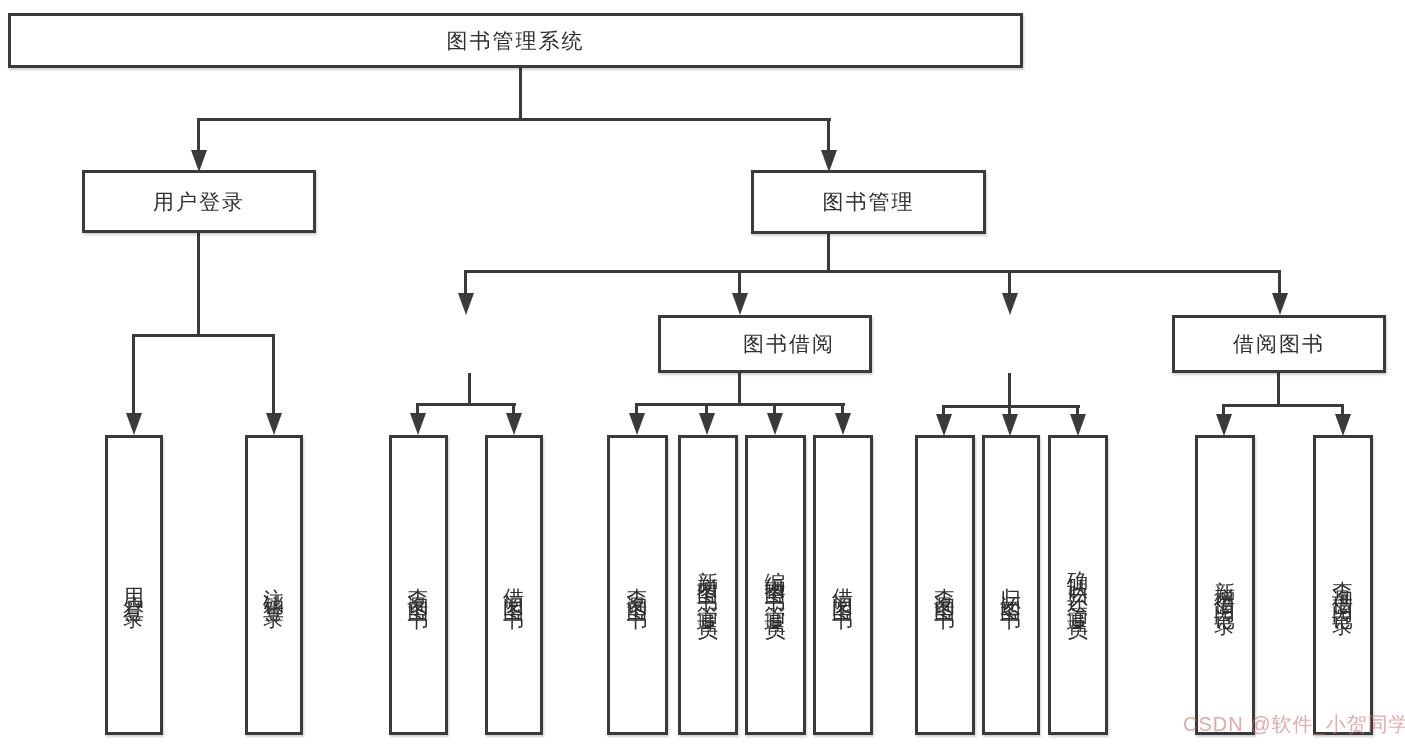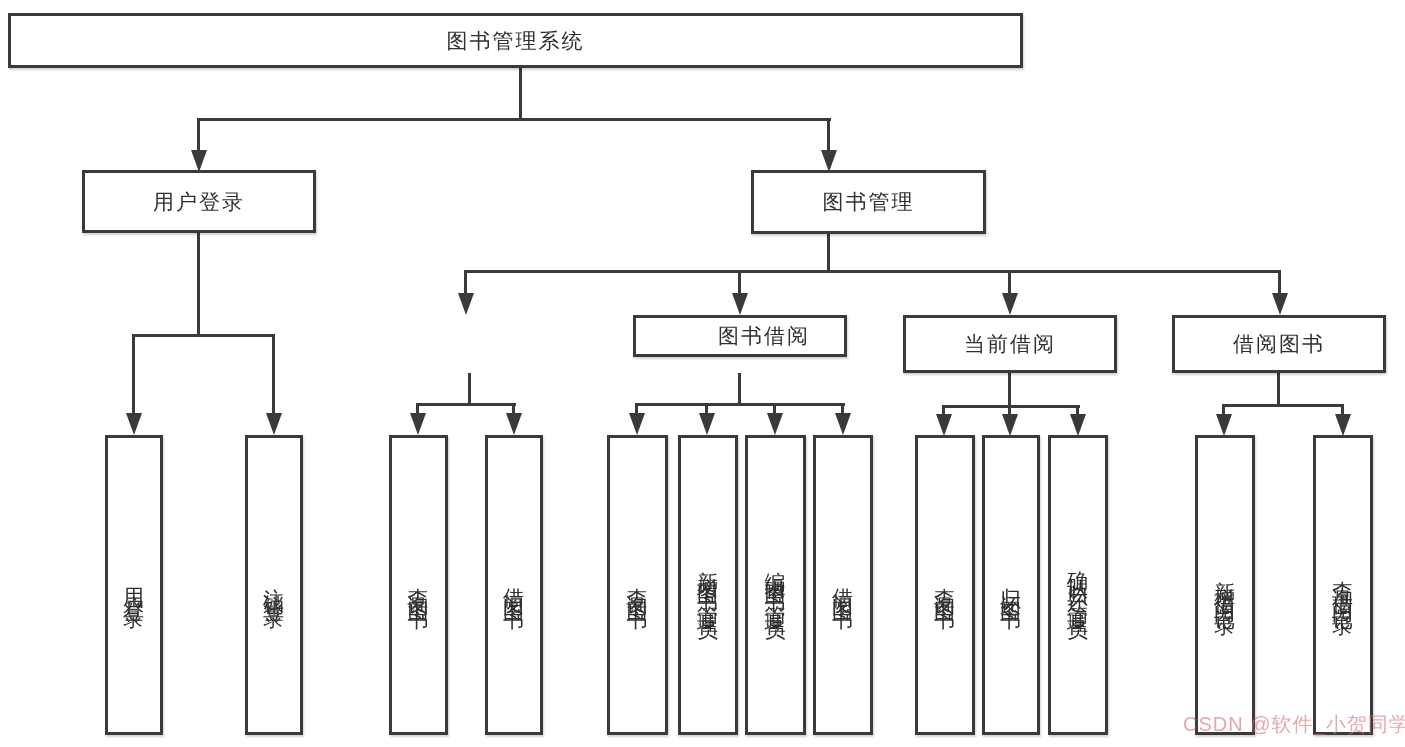--- a/index.html
+++ b/index.html
@@ -133,25 +133,22 @@
     <span>图书管理系统</span>
   </div>
 
   <div class="node" style="left:82px; top:170px; width:234px; height:63px;">
     <span>用户登录</span>
   </div>
   <div class="node" style="left:711px; top:170px; width:235px; height:64px;margin-left:40px;">
     <span>图书管理</span>
   </div>
 
-  <div class="node" style="left:633px; top:315px; width:214px; height:42px;padding-left:48px;">
+  <div class="node" style="left:658px; top:315px; width:214px; height:58px;padding-left:48px;">
     <span>图书借阅</span>
-  </div>
-  <div class="node" style="left:903px; top:315px; width:214px; height:58px;">
-    <span>当前借阅</span>
   </div>
   <div class="node" style="left:1172px; top:315px; width:214px; height:58px;">
     <span>借阅图书</span>
   </div>
 
   <div class="vnode" style="left:105px; width:58px;">
     <span class="vtext">用户登录</span>
   </div>
   <div class="vnode" style="left:245px; width:58px;">
     <span class="vtext">注销登录</span>

